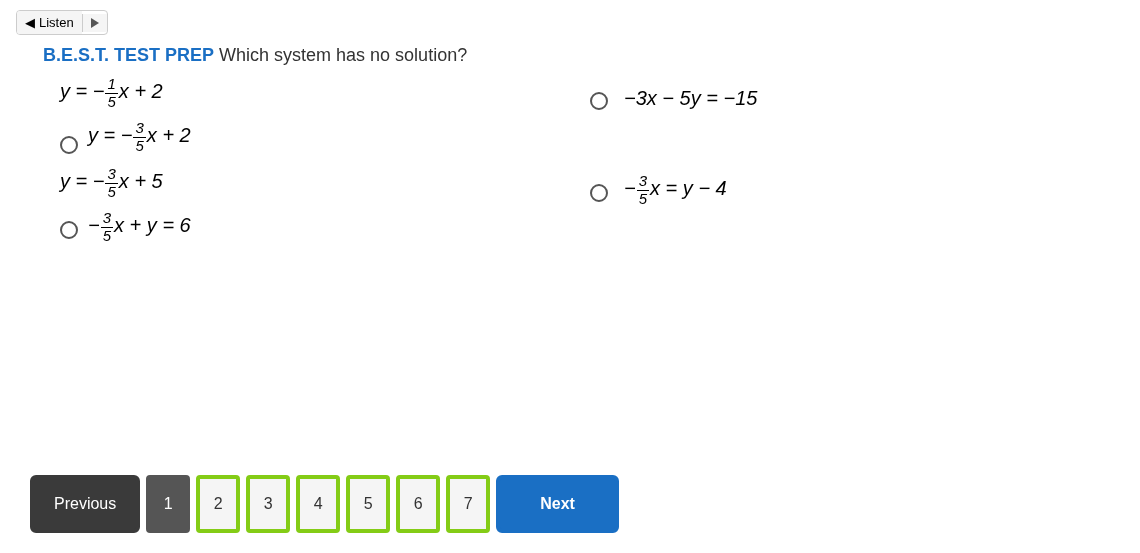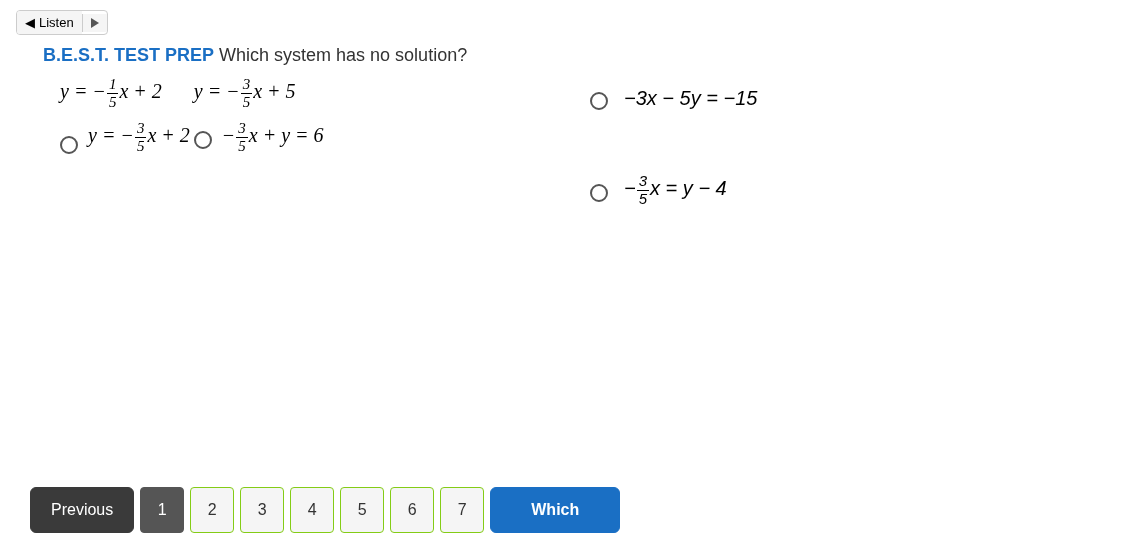--- a/index.html
+++ b/index.html
@@ -81,22 +81,22 @@
       flex: 1;
       display: flex;
       padding: 0 40px;
       position: relative;
     }
 
     .left-options {
       width: 50%;
       padding: 0 20px;
       display: flex;
-      gap: 4px;
-      font-family: Liberation Serif, serif;
+      flex-direction: column;
+      gap: 12px;
     }
 
     .right-options {
       width: 50%;
       padding: 0 20px;
       display: flex;
       flex-direction: column;
       gap: 13px;
     }
 
@@ -140,23 +140,23 @@
 
     
     .bottom-nav {
       display: flex;
       align-items: center;
       padding: 10px 30px 20px;
       gap: 6px;
     }
 
     .nav-btn {
-      height: 46px;
+      height: 58px;
       border-radius: 6px;
-      border: 1px solid #84cc16;
+      border: 4px solid #84cc16;
       cursor: pointer;
       font-size: 16px;
       font-weight: 500;
     }
 
     .prev-btn {
       background: #3a3a3a;
       color: #fff;
       padding: 0 20px;
       border-color: #3a3a3a;
@@ -306,16 +306,16 @@
 
   <div class="bottom-nav">
     <button class="nav-btn prev-btn">Previous</button>
     <button class="nav-btn page-num-btn active">1</button>
     <button class="nav-btn page-num-btn">2</button>
     <button class="nav-btn page-num-btn">3</button>
     <button class="nav-btn page-num-btn">4</button>
     <button class="nav-btn page-num-btn">5</button>
     <button class="nav-btn page-num-btn">6</button>
     <button class="nav-btn page-num-btn">7</button>
-    <button class="nav-btn next-btn">Which</button>
+    <button class="nav-btn next-btn">Next</button>
   </div>
 
 </div>
 
 </body></html>

